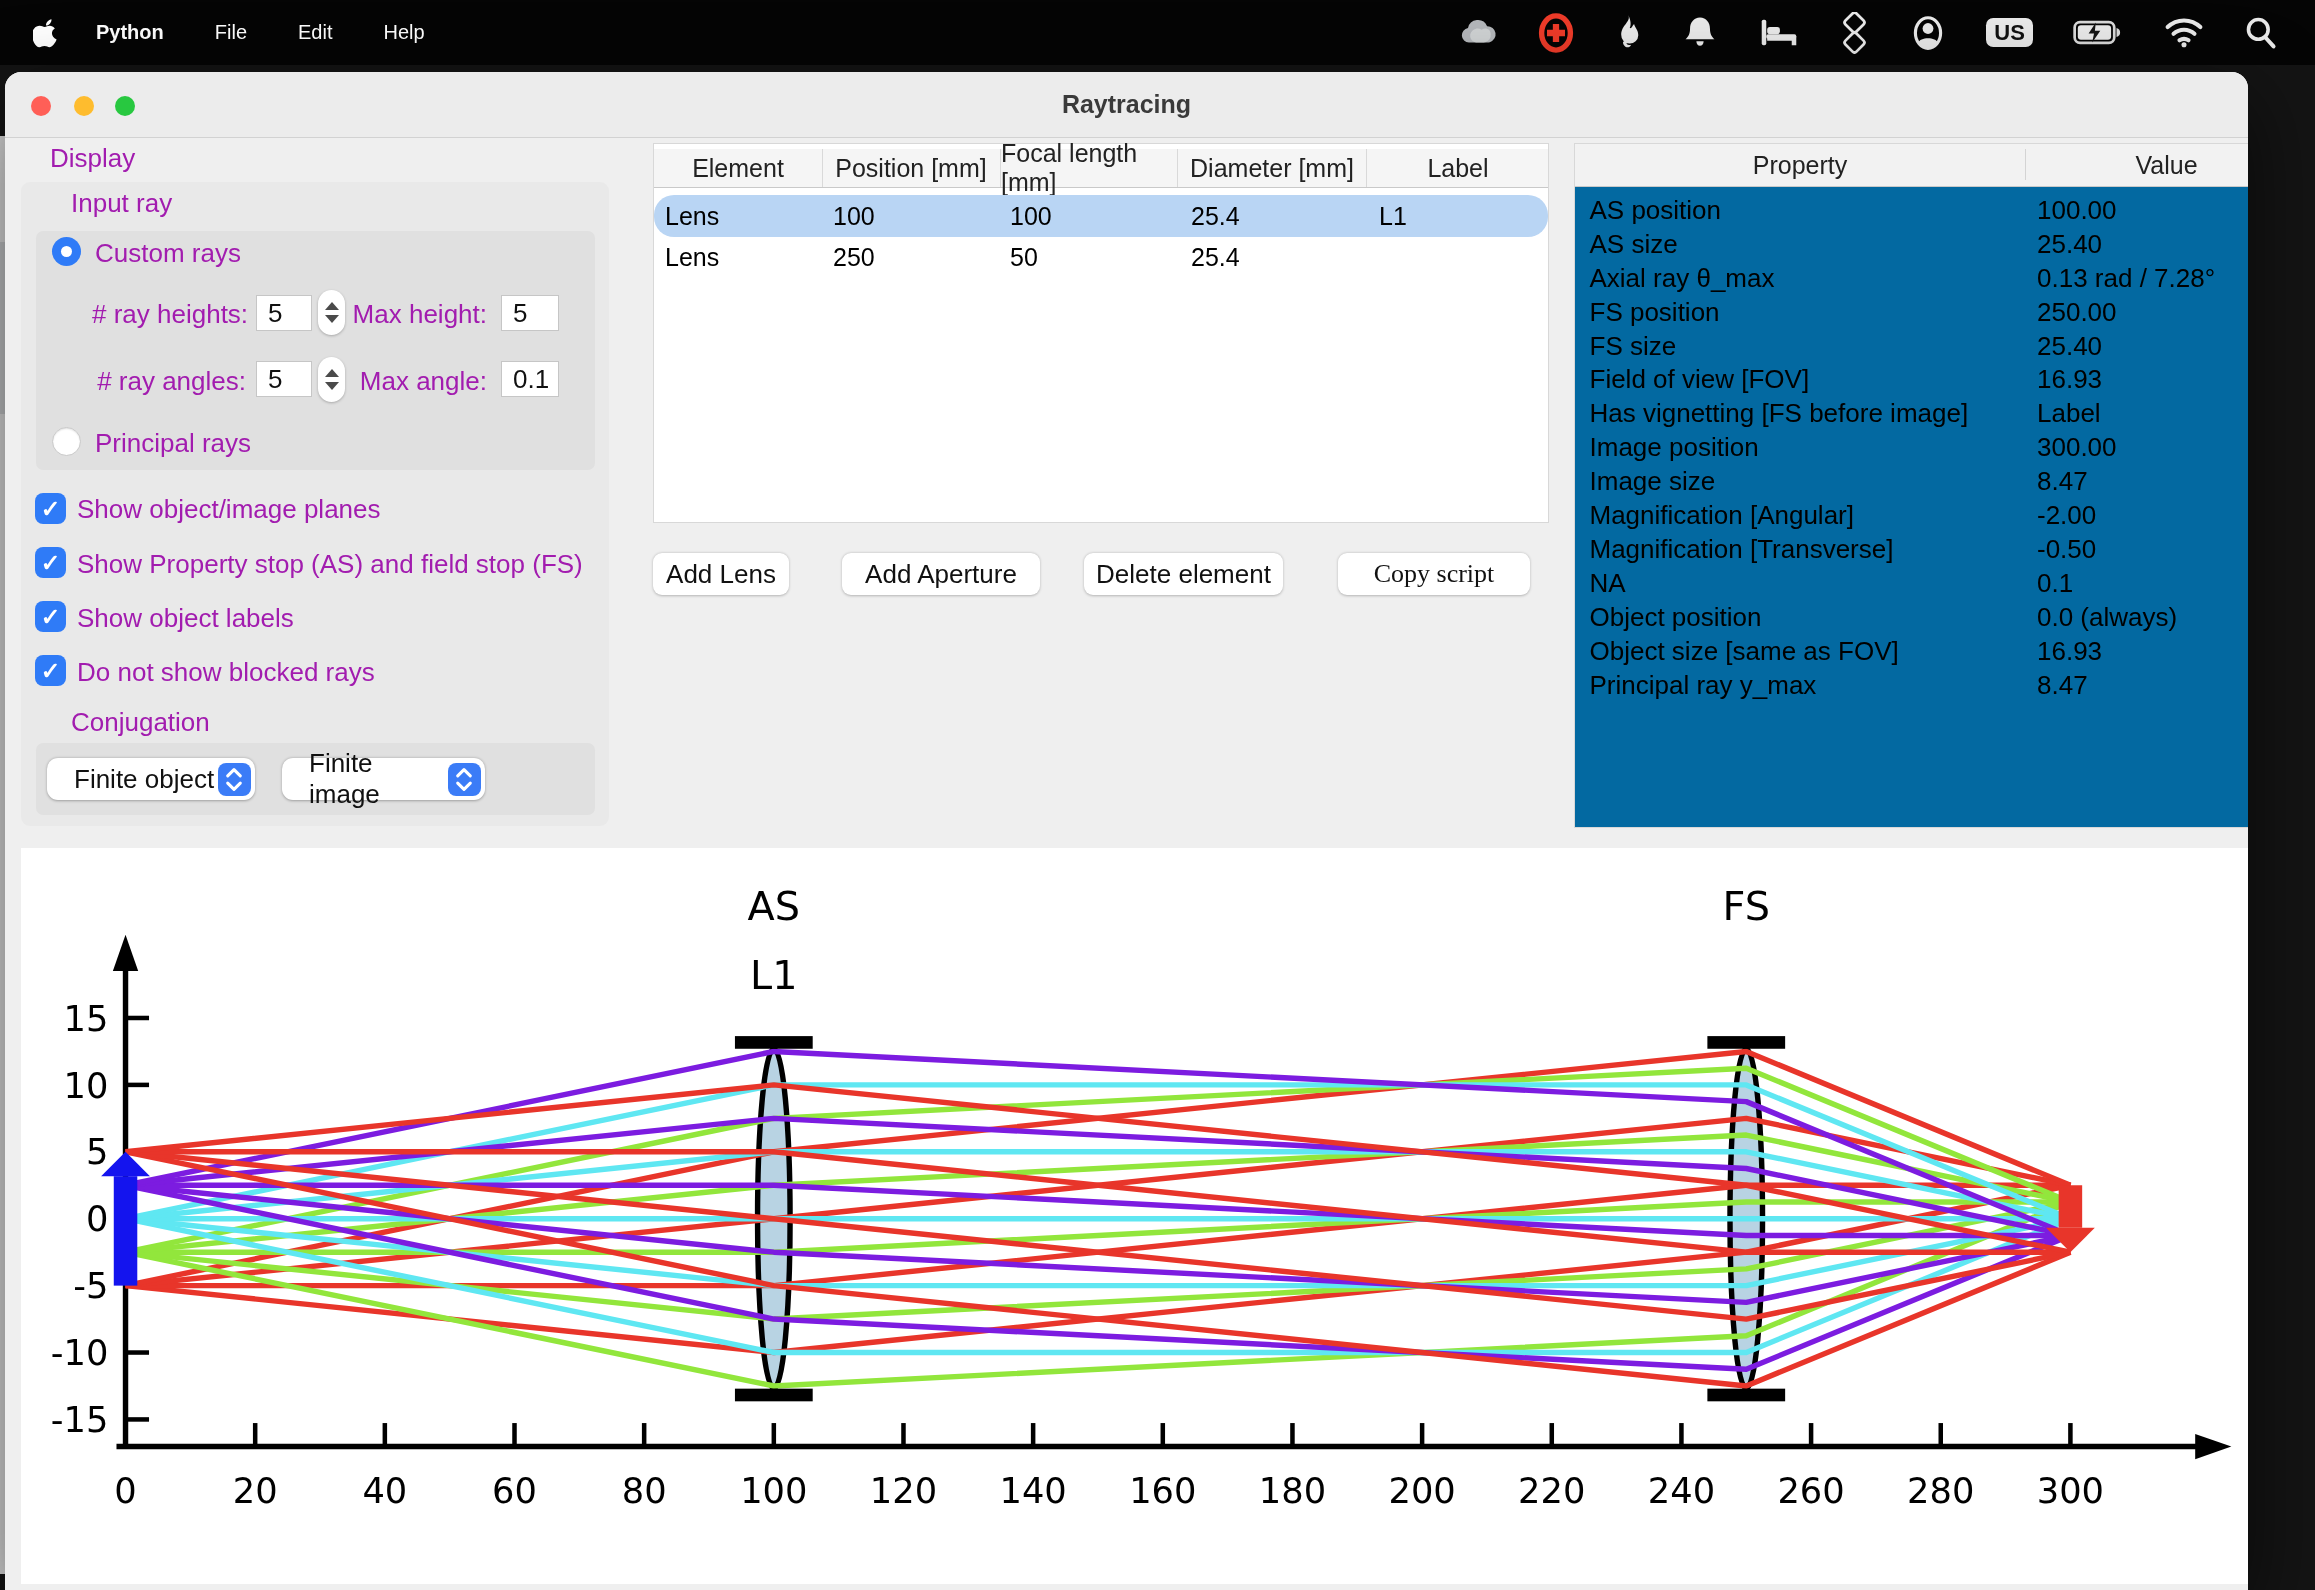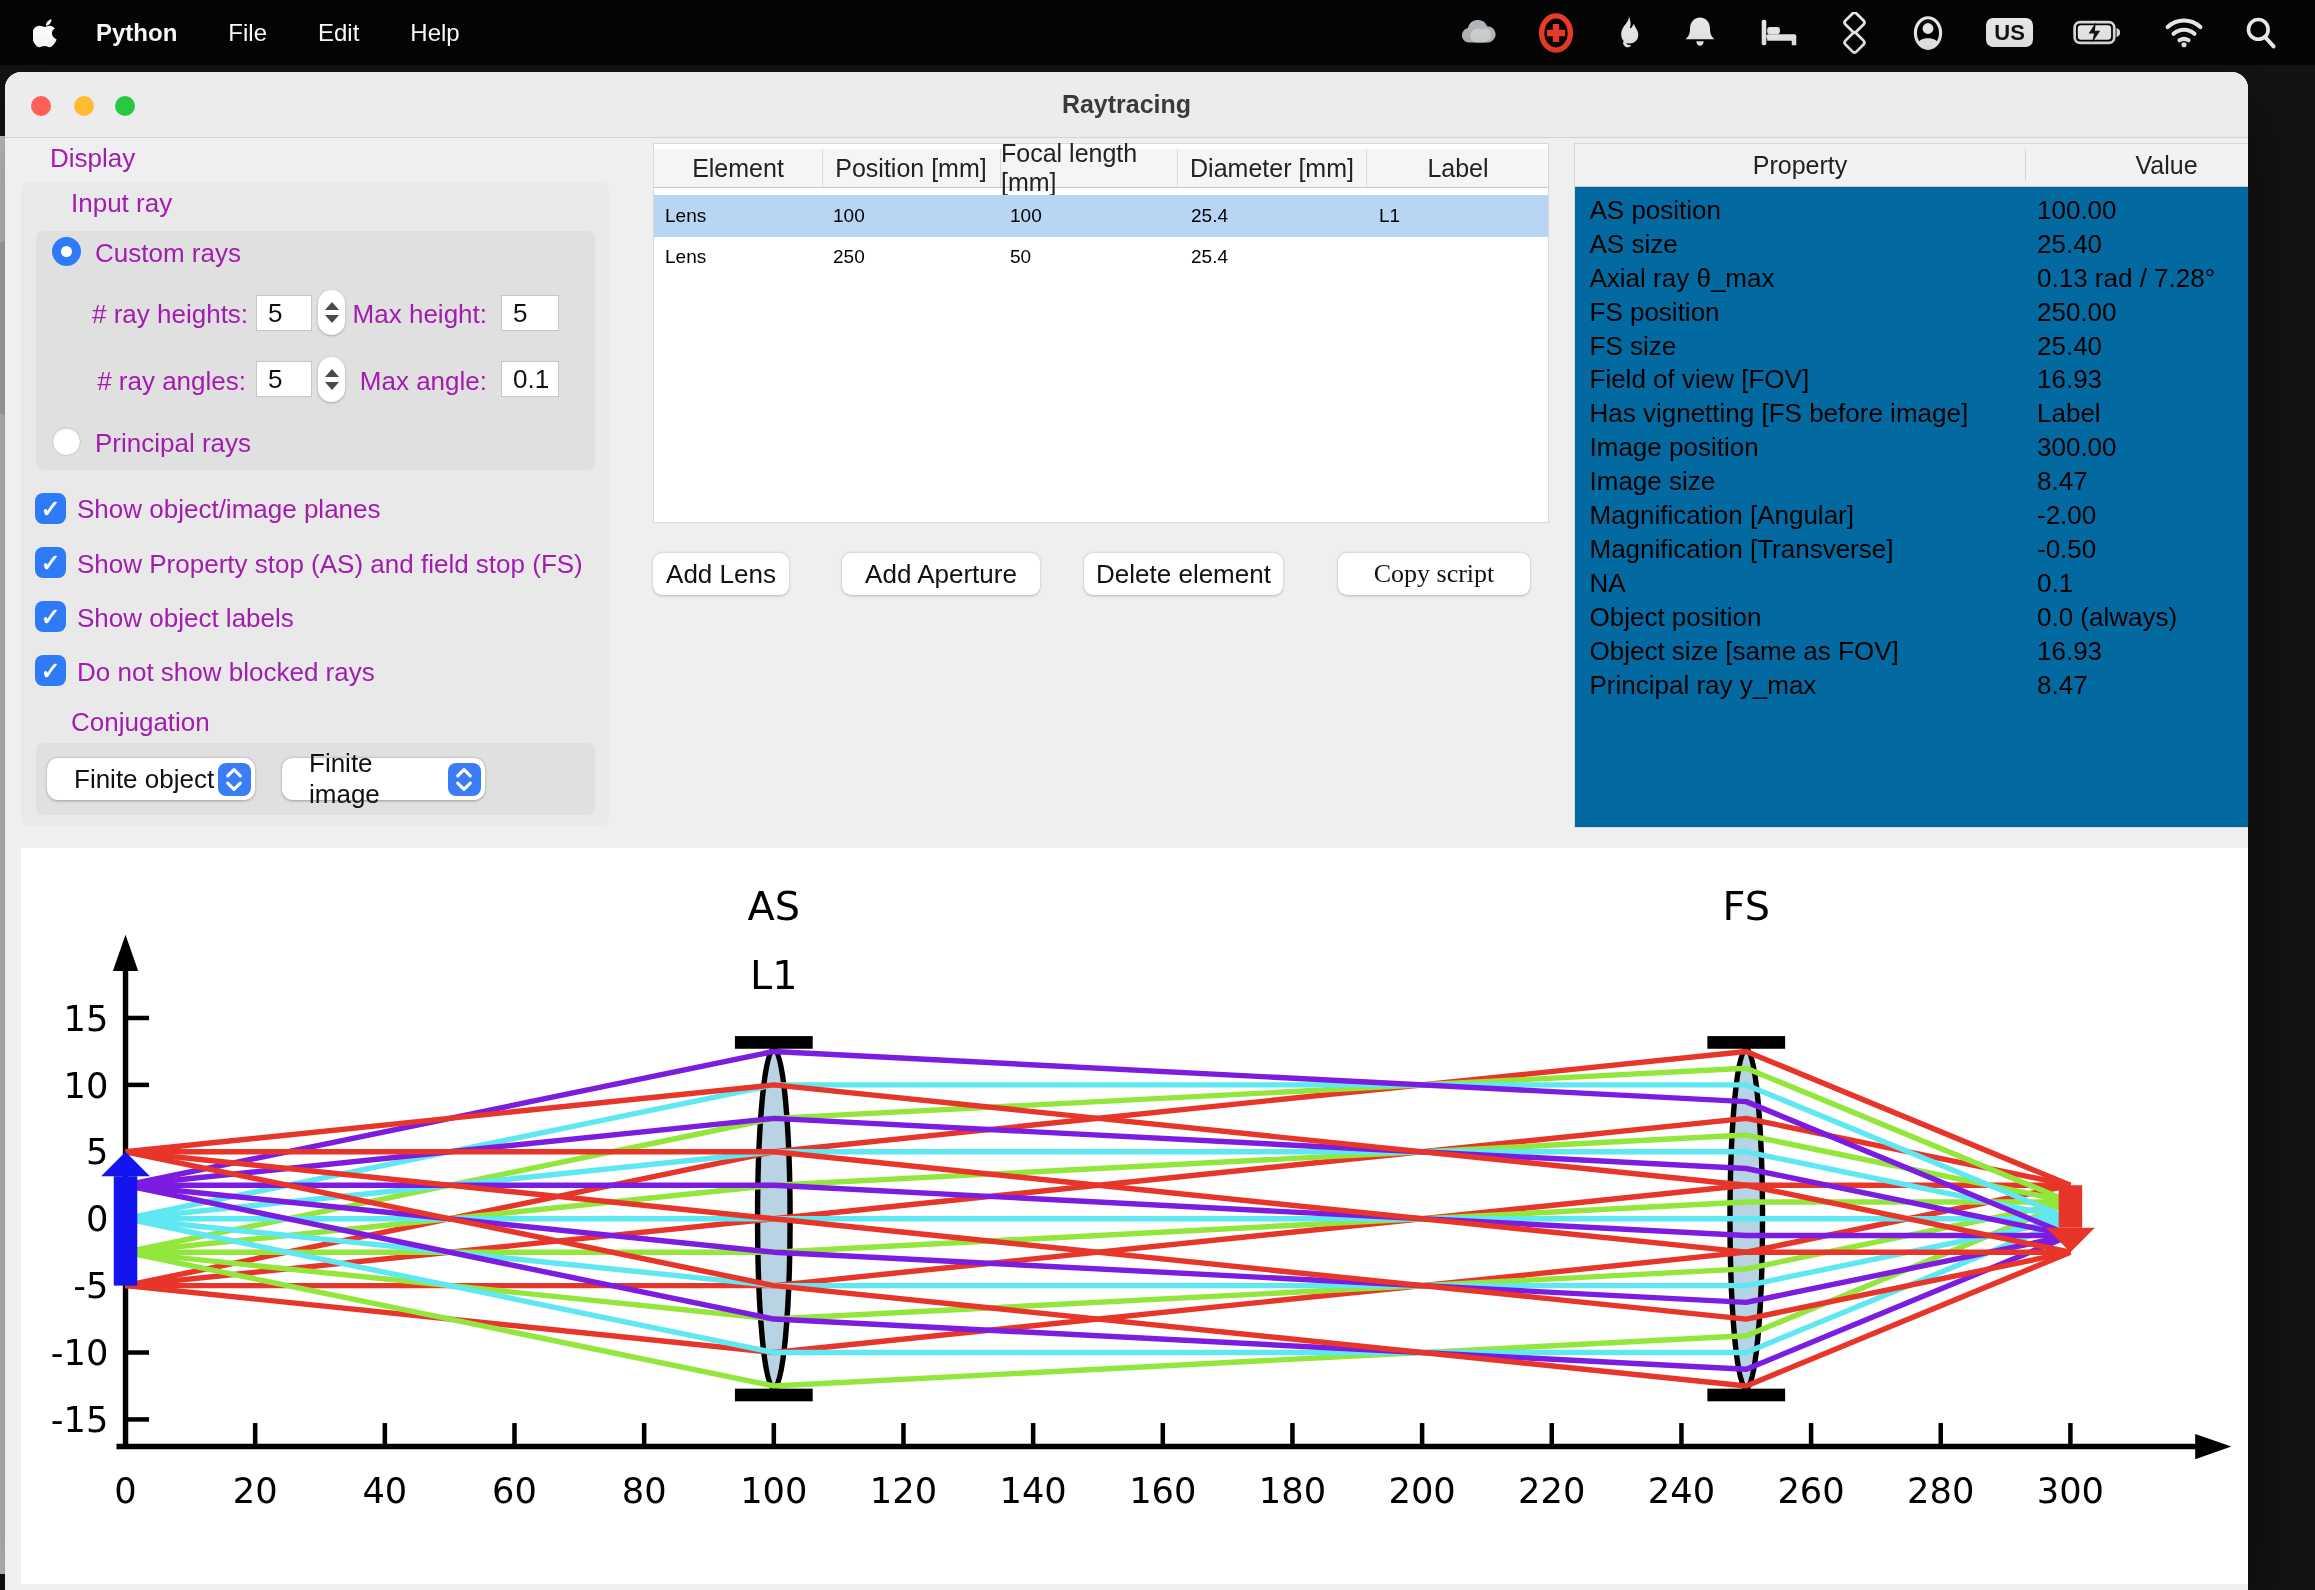--- a/index.html
+++ b/index.html
@@ -3,21 +3,21 @@
 <meta charset="utf-8">
 <style>
   html,body{margin:0;padding:0;background:#141414;width:2316px;height:1590px;
     font-family:"Liberation Sans",sans-serif;-webkit-font-smoothing:antialiased;}
   #screen{position:absolute;left:0;top:0;width:2316px;height:1590px;overflow:hidden;}
 
   
   .menubar{position:absolute;left:0;top:0;width:2316px;height:65px;background:#050505;
     display:flex;align-items:center;color:#fff;}
   .menubar .apple{margin-left:33px;display:flex;align-items:center;}
-  .menu-items{display:flex;align-items:center;margin-left:36px;gap:51px;font-size:24px;color:#fff;}
+  .menu-items{display:flex;align-items:center;margin-left:36px;gap:51px;font-size:20px;color:#fff;}
   .menu-item.app{font-weight:700;}
   .status-icons{margin-left:auto;display:flex;align-items:center;gap:40px;margin-right:38px;}
   .status-icons .sicon{display:flex;align-items:center;justify-content:center;height:40px;}
   .kb-badge{background:#e9e9e9;color:#111;font-weight:700;font-size:22px;border-radius:7.2px;
     padding:3.6px 8.1px;line-height:1;}
 
   
   .window{position:absolute;left:5px;top:72px;width:2243px;height:1518px;background:#efefef;
     border-radius:16.3px 16.3px 0 0;box-shadow:0 27px 81px rgba(0,0,0,.6);overflow:hidden;}
   .titlebar{position:absolute;left:0;top:0;width:100%;height:65px;background:#ececec;
@@ -56,21 +56,21 @@
     display:flex;flex-direction:column;align-items:center;justify-content:center;gap:1.8px;}
 
   
   .etable{position:absolute;left:648px;top:71px;width:896px;height:380px;background:#fff;
     border:0.9px solid #d8d8d8;box-sizing:border-box;}
   .etable .thead{position:absolute;left:0;top:5.4px;width:100%;height:38px;background:#f5f5f5;
     border-bottom:0.9px solid #c9c9c9;}
   .etable .th{position:absolute;top:0;height:38px;display:flex;align-items:center;
     justify-content:center;font-size:25px;color:#222;border-left:0.9px solid #d9d9d9;box-sizing:border-box;}
   .etable .th:first-child{border-left:none;}
-  .etable .row{position:absolute;left:0;width:100%;height:42px;font-size:19px;color:#000;}
+  .etable .row{position:absolute;left:0;width:100%;height:42px;font-size:25px;color:#000;border-radius:20px;}
   .etable .row.selected{background:#b9d5f4;}
   .etable .cell{position:absolute;top:0;height:42px;display:flex;align-items:center;white-space:nowrap;}
 
   
   .pushbtn{position:absolute;top:481px;height:42px;background:#fff;border-radius:9px;
     box-shadow:0 0.9px 2.7px rgba(0,0,0,.25);display:flex;align-items:center;justify-content:center;
     font-size:26px;color:#111;}
 
   
   .ptable{position:absolute;left:1569px;top:71px;width:734px;height:685px;background:#0369a1;

